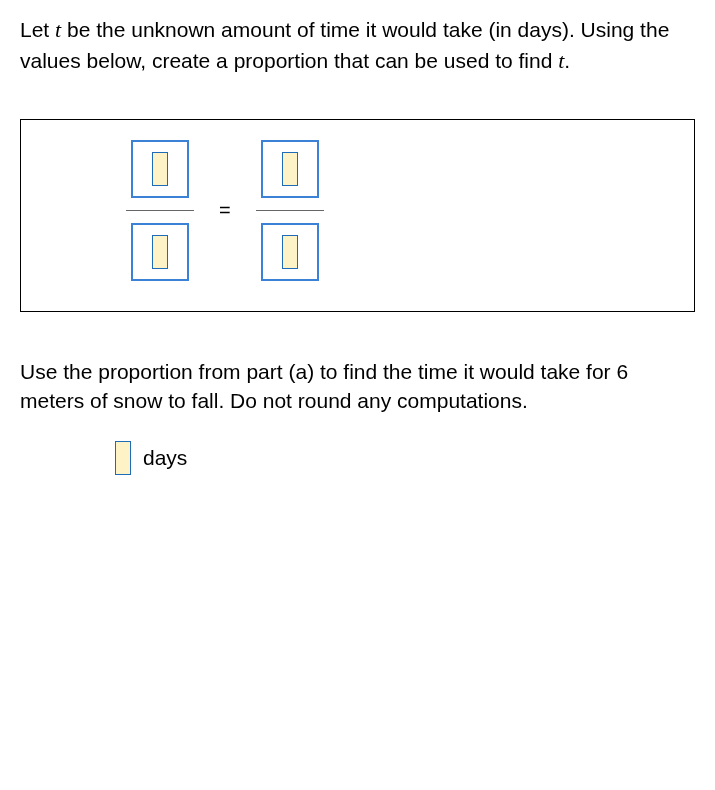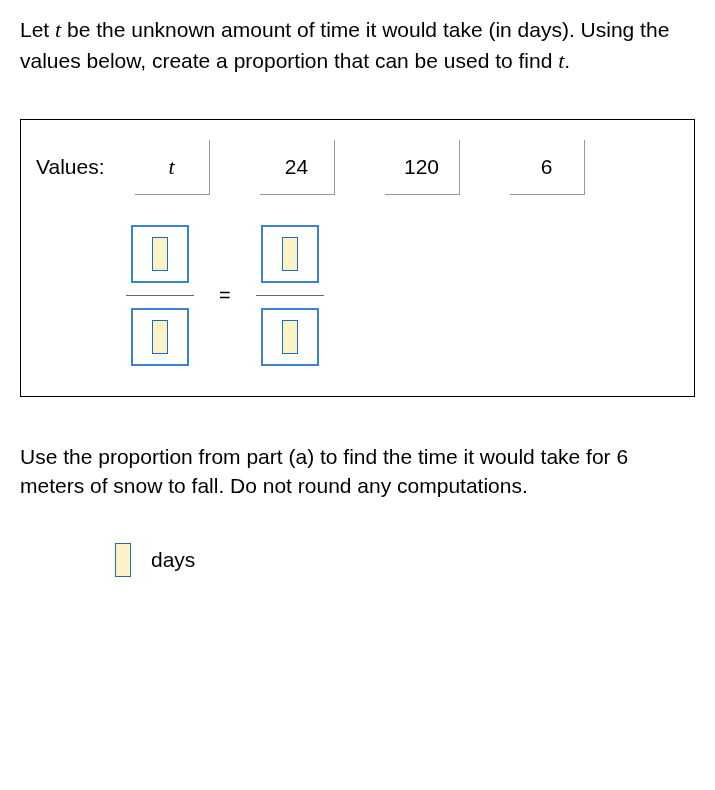--- a/index.html
+++ b/index.html
@@ -89,61 +89,46 @@
       width: 68px;
       height: 1.5px;
       background: #666;
     }
     .equals {
       font-size: 20px;
       padding: 0 5px;
     }
     .part-b {
       line-height: 1.4;
-      margin-bottom: 42px;
+      margin-bottom: 25px;
     }
     .answer-row {
       display: flex;
       align-items: center;
-      gap: 20px;
+      gap: 12px;
       padding-left: 95px;
     }
     .answer-slot {
       width: 16px;
       height: 34px;
       background: #fef3c7;
       border: 1.5px solid #1e6bb8;
     }
     .unit-label {
       font-size: 21px;
     }
   </style>
 </head>
 <body>
 
 <p class="instruction">
   <span>Let </span><span class="var">t</span><span> be the unknown amount of time it would take (in days). Using the values below, create a proportion that can be used to find </span><span class="var">t</span><span>.</span>
 </p>
 
 <div class="values-box">
-  <div class="values-row">
-    <span class="values-label">Values:</span>
-    <div class="value-well">
-        <span class="var">t</span>
-      </div>
-    <div class="value-well">
-        <span>24</span>
-      </div>
-    <div class="value-well">
-        <span>120</span>
-      </div>
-    <div class="value-well">
-        <span>6</span>
-      </div>
-  </div>
 
   <div class="proportion-row">
     <div class="fraction">
       <div class="drop-target">
         <div class="inner-slot"></div>
       </div>
       <div class="frac-line"></div>
       <div class="drop-target">
         <div class="inner-slot"></div>
       </div>

